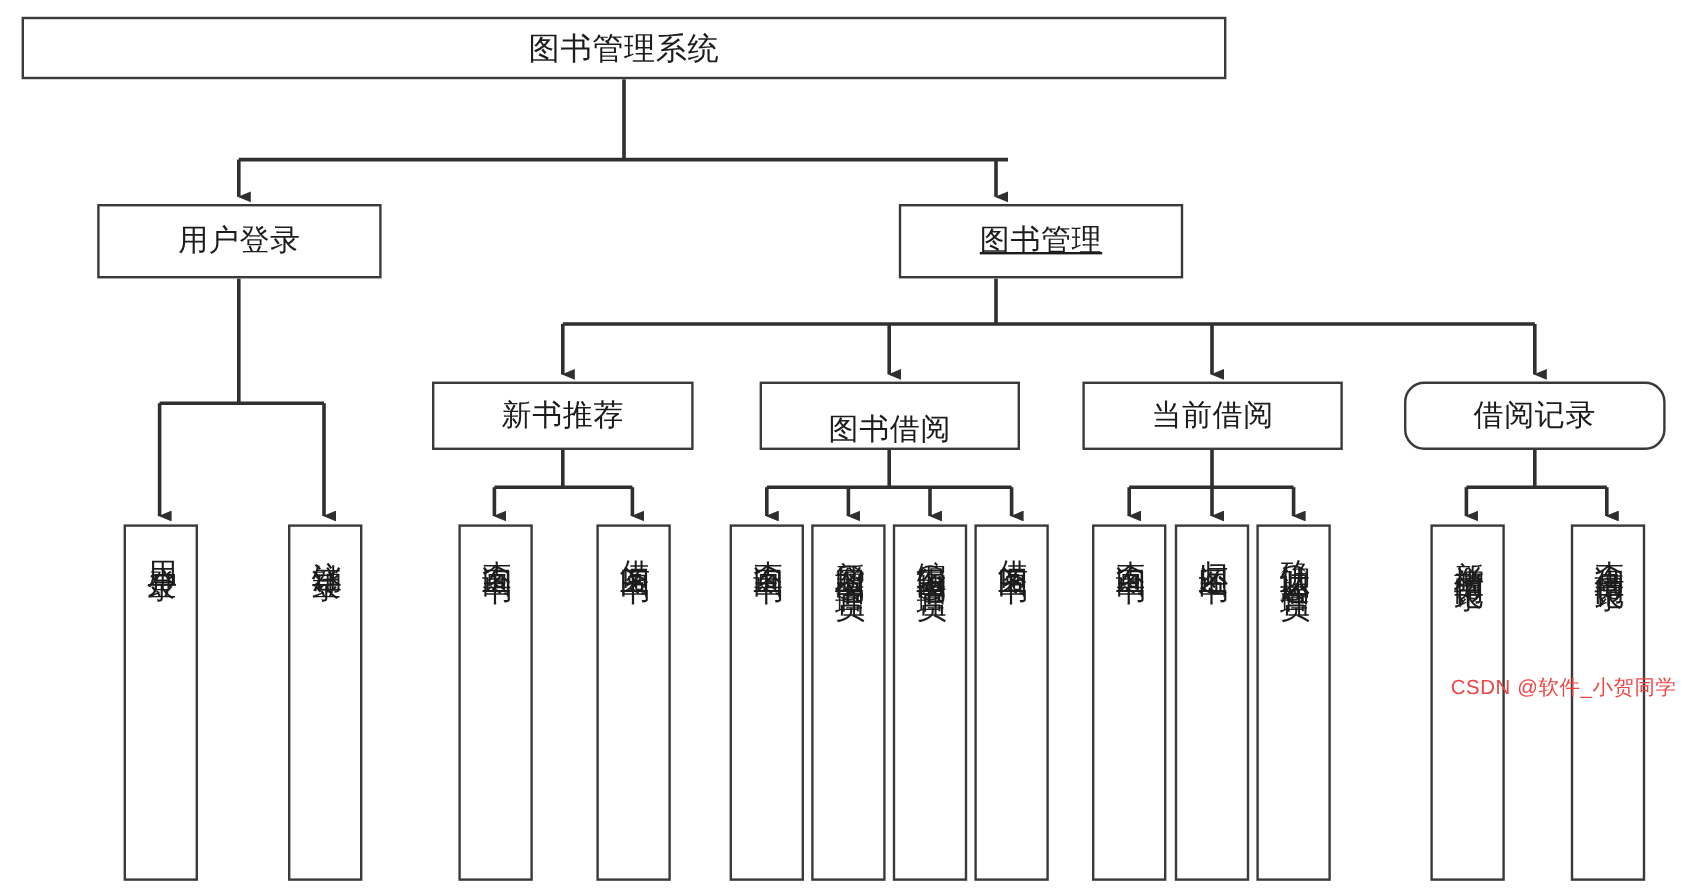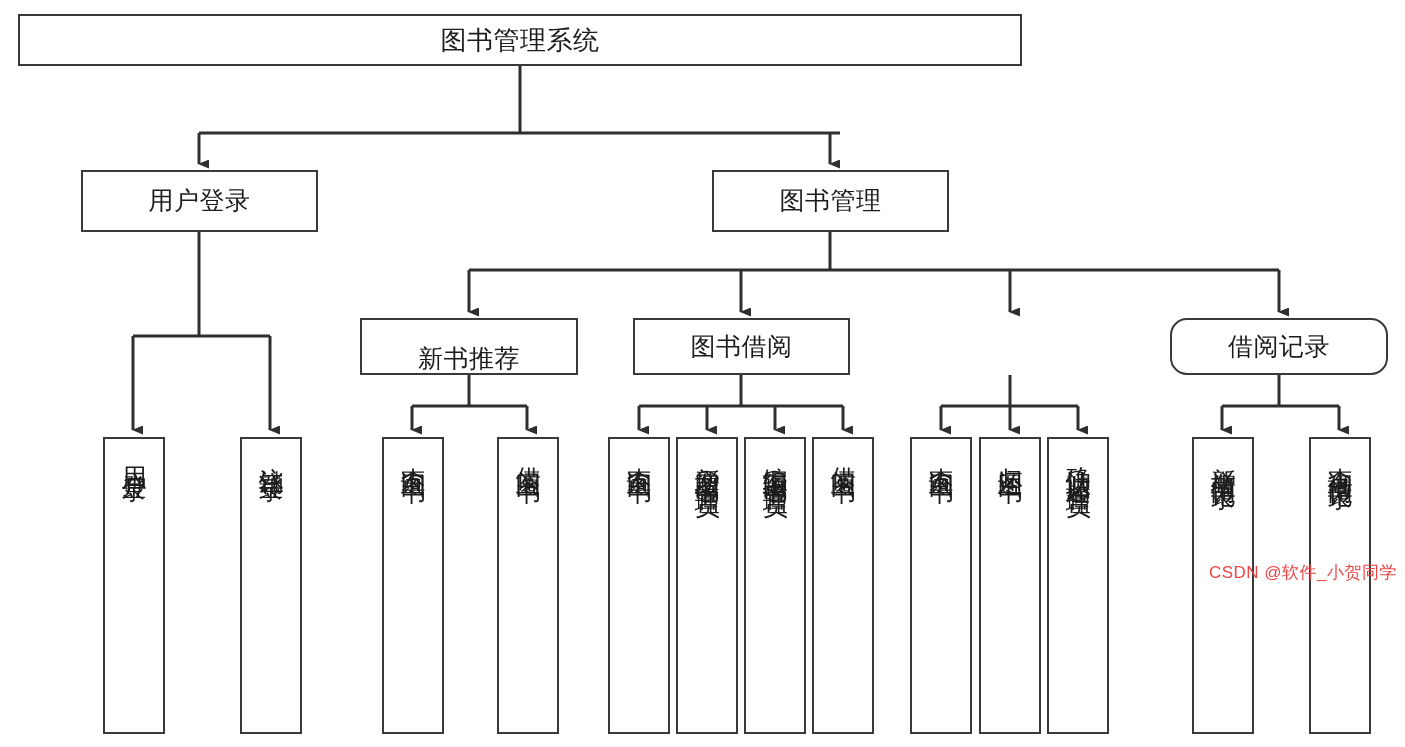--- a/index.html
+++ b/index.html
@@ -128,29 +128,32 @@
     </g>
   </svg>
 
   <div class="node root horizontal" style="left:18px; top:14px; width:1004px; height:52px;">
     <span class="node-label">图书管理系统</span>
   </div>
 
   <div class="node horizontal" style="left:81px; top:170px; width:237px; height:62px;">
     <span class="node-label">用户登录</span>
   </div>
-  <div class="node horizontal" style="left:712px; top:170px; width:237px; height:62px;">
+  <div class="node horizontal" style="left:749px; top:170px; width:237px; height:62px;text-decoration:underline;">
     <span class="node-label">图书管理</span>
   </div>
 
-  <div class="node horizontal" style="left:360px; top:318px; width:218px; height:57px;align-items:flex-end;">
+  <div class="node horizontal" style="left:360px; top:318px; width:218px; height:57px;">
     <span class="node-label">新书推荐</span>
   </div>
-  <div class="node horizontal" style="left:633px; top:318px; width:217px; height:57px;">
+  <div class="node horizontal" style="left:633px; top:318px; width:217px; height:57px;align-items:flex-end;">
     <span class="node-label">图书借阅</span>
+  </div>
+  <div class="node horizontal" style="left:902px; top:318px; width:217px; height:57px;">
+    <span class="node-label">当前借阅</span>
   </div>
   <div class="node horizontal" style="left:1170px; top:318px; width:218px; height:57px;border-radius:17px;">
     <span class="node-label">借阅记录</span>
   </div>
 
   <div class="node vertical" style="left:103px; top:437px; width:62px; height:297px;">
     <span class="node-label">用户登录</span>
   </div>
   <div class="node vertical" style="left:240px; top:437px; width:62px; height:297px;">
     <span class="node-label">注销登录</span>

